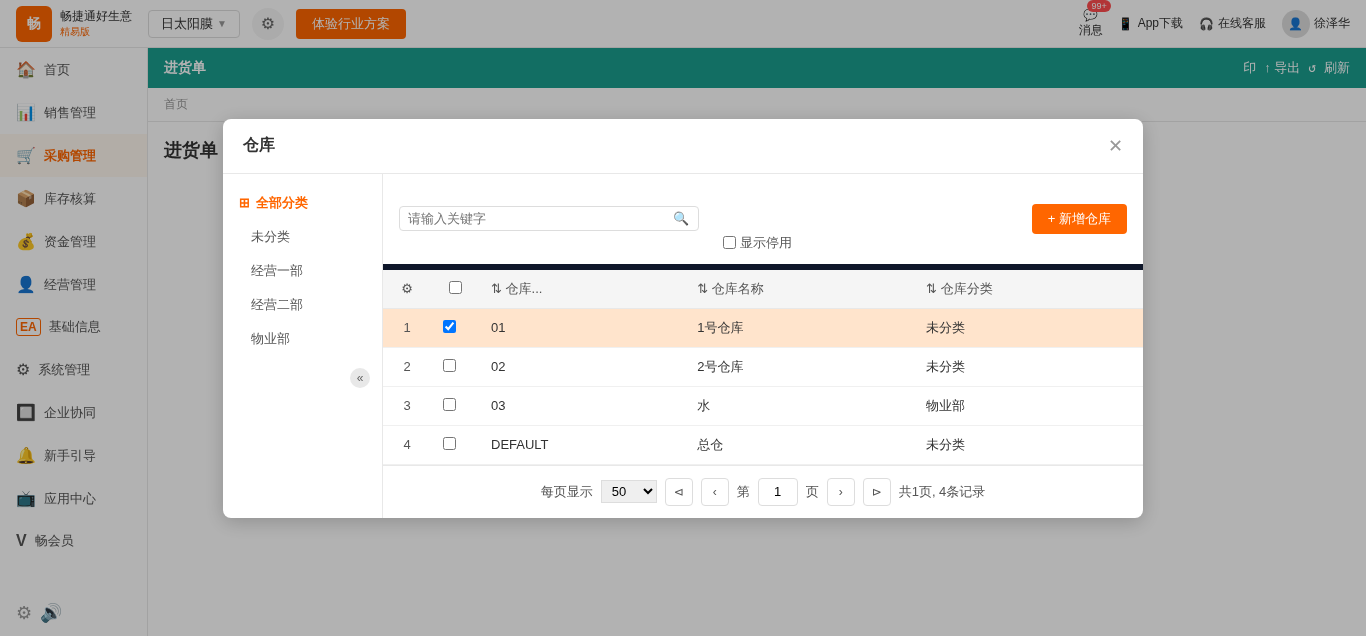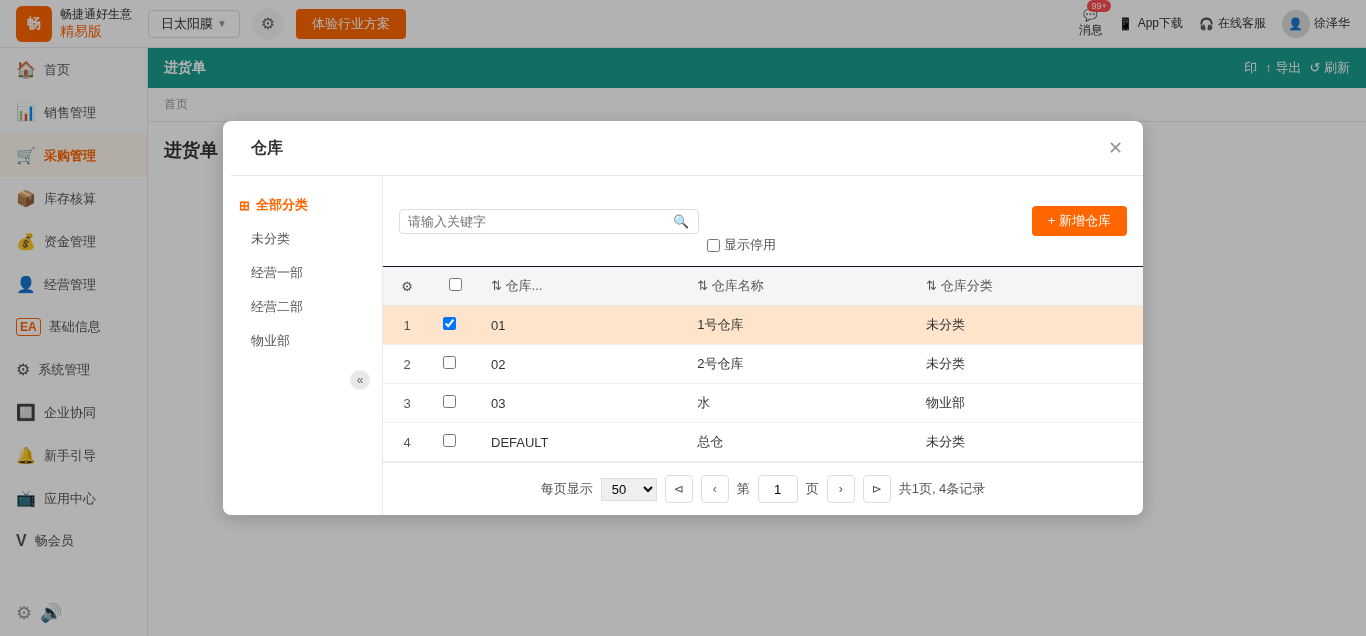--- a/index.html
+++ b/index.html
@@ -23,21 +23,21 @@
     }
     .logo-icon {
       width: 36px; height: 36px;
       background: #ff6600;
       border-radius: 6px;
       display: flex; align-items: center; justify-content: center;
       color: #fff; font-size: 18px; font-weight: bold;
       margin-right: 8px;
     }
     .logo-text { font-size: 12px; color: #333; line-height: 1.3; }
-    .logo-sub { font-size: 14px; color: #ff6600; }
+    .logo-sub { font-size: 10px; color: #ff6600; font-family: Liberation Serif, serif; }
     .topbar-company {
       display: flex; align-items: center; gap: 4px;
       color: #333; font-size: 13px; cursor: pointer;
       padding: 4px 12px;
       border: 1px solid #ddd; border-radius: 4px;
       margin-right: 12px;
     }
     .topbar-company .arrow { color: #999; font-size: 10px; }
     .topbar-gear {
       width: 32px; height: 32px; background: #f5f5f5; border-radius: 50%;
@@ -106,21 +106,21 @@
     
     .dialog {
       background: #fff; border-radius: 8px;
       width: 920px; max-height: 600px;
       display: flex; flex-direction: column;
       box-shadow: 0 4px 20px rgba(0,0,0,0.2);
     }
     .dialog-header {
       padding: 16px 20px;
       border-bottom: 1px solid #e8e8e8;
-      display: flex; align-items: center; justify-content: space-between; margin-left: 8px;
+      display: flex; align-items: center; justify-content: space-between;
     }
     .dialog-title { font-size: 16px; font-weight: bold; color: #333; }
     .dialog-close { cursor: pointer; color: #999; font-size: 18px; }
     .dialog-body { display: flex; flex: 1; overflow: hidden; }
 
     
     .cat-panel {
       width: 160px; border-right: 1px solid #e8e8e8;
       padding: 12px 0; overflow-y: auto;
     }
@@ -136,22 +136,22 @@
     .collapse-btn {
       width: 20px; height: 20px; background: #e8e8e8;
       border-radius: 50%; display: flex; align-items: center; justify-content: center;
       cursor: pointer; margin: 8px; color: #666; font-size: 12px;
     }
 
     
     .content-panel { flex: 1; display: flex; flex-direction: column; overflow: hidden; }
     .toolbar {
       padding: 12px 16px;
-      display: flex; align-items: center; gap: 8px;
-      border-bottom: 1px solid #0f172a;
+      display: flex; align-items: center; gap: 24px;
+      border-bottom: 6px solid #0f172a;
     }
     .search-box {
       display: flex; align-items: center;
       border: 1px solid #ddd; border-radius: 4px;
       padding: 4px 8px; gap: 4px; flex: 1; max-width: 300px;
     }
     .search-box input {
       border: none; outline: none; font-size: 13px; flex: 1; color: #999;
     }
     .search-icon { color: #999; cursor: pointer; }
@@ -313,21 +313,21 @@
       <span class="sidebar-bottom-icon">🔊</span>
     </div>
   </div>
 
   <div class="main">
 
     <div class="teal-bar" style="background:#1a9e8f;">
       <span style="margin-right:auto; font-size:14px; font-weight:bold;">进货单</span>
       <span style="cursor:pointer;">印</span>
       <span style="cursor:pointer;">↑ 导出</span>
-      <span style="cursor:pointer;">↺ 刷新</span>
+      <span style="cursor:pointer;font-family:Liberation Mono, monospace;">↺ 刷新</span>
     </div>
 
     <div class="breadcrumb">
       <span>首页</span>
     </div>
     <div style="padding:16px; background:#fff; flex:1;">
       <div class="page-title">进货单</div>
     </div>
   </div>
 </div>

